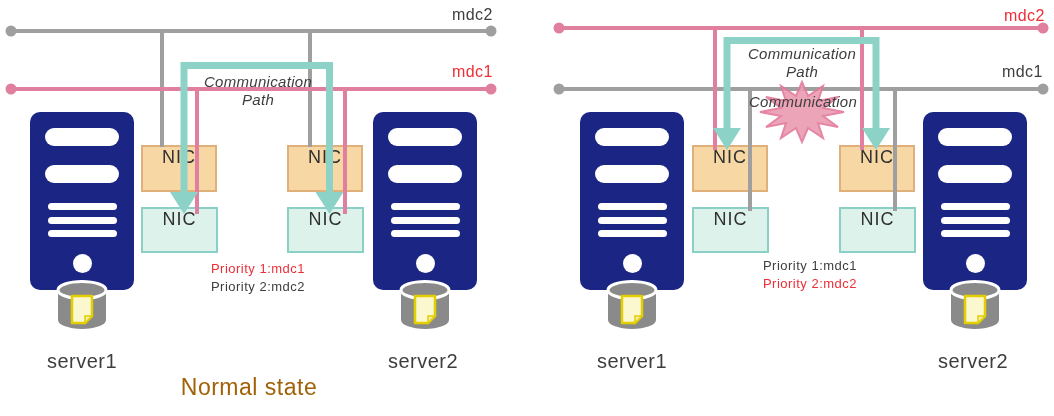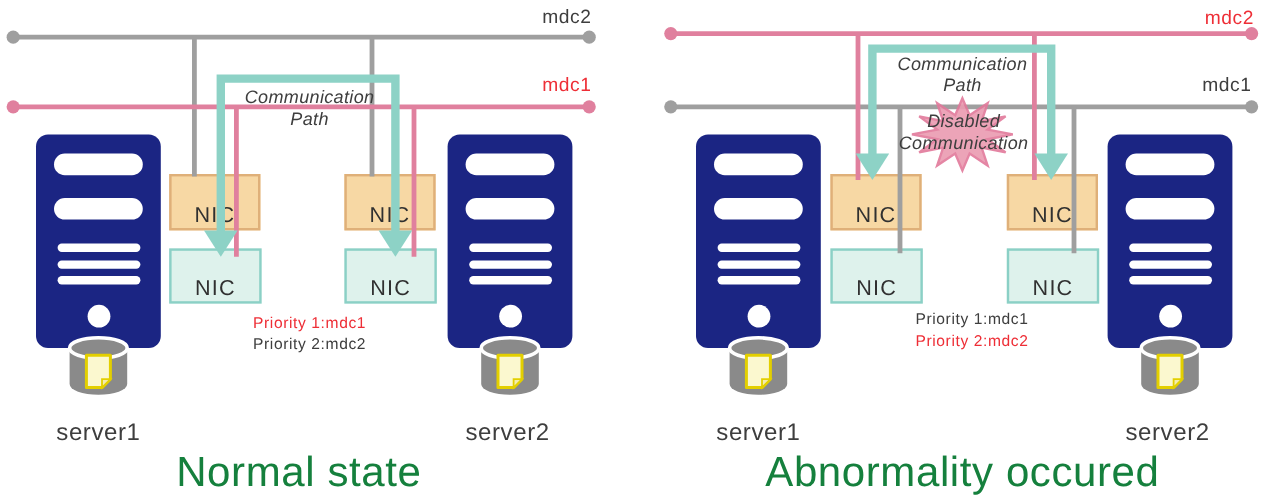--- a/index.html
+++ b/index.html
@@ -18,38 +18,38 @@
             background:#fff; border-radius:9px; }
   .stripe { position:absolute; left:18px; right:17px; height:7px;
             background:#fff; border-radius:3.5px; }
   .pwr    { position:absolute; left:50%; top:142px; width:19px; height:19px;
             margin-left:-9.5px; border-radius:50%; background:#fff; }
   .db     { position:absolute; left:50%; top:166px; width:56px; height:56px;
             margin-left:-28px; }
 
   
   .nic { position:absolute; box-sizing:border-box; z-index:1;
-         display:flex; align-items:flex-end; justify-content:center;
+         display:flex; align-items:flex-start; justify-content:center;
          font-size:18px; letter-spacing:1px; color:#303030; }
   .nic.orange { width:76px; height:47px; top:145px;
                 background:#f7d8a4; border:2px solid #dfb079; }
   .nic.tealb  { width:77px; height:46px; top:207px;
                 background:#def2ec; border:2px solid #8bd0c6; }
 
   
   .overlay { position:absolute; left:0; top:0; z-index:2; pointer-events:none; }
 
   
   .txt { position:absolute; z-index:3; color:#3e3e3e; white-space:nowrap; }
   .center { transform:translateX(-50%); text-align:center; }
   .mdc      { font-size:16px; letter-spacing:0.5px; }
   .commtext { font-size:15px; line-height:18px; letter-spacing:0.3px; white-space:normal;font-style:italic; }
   .prio     { font-size:13px; line-height:18px; letter-spacing:0.5px; }
   .slabel   { font-size:20px; letter-spacing:0.5px; }
-  .title    { font-size:35px; letter-spacing:0.5px; color:#15803d; }
+  .title    { font-size:23px; letter-spacing:0.5px; color:#a16207; }
 </style>
 </head>
 <body>
 
 <div id="stage">
 
   <div class="half" id="half-normal">
 
     <div class="server" style="left:30px">
       <div class="bay" style="top:16px"></div>
@@ -193,28 +193,26 @@
 
     <div class="txt mdc" style="right: 9px; top: 7px; color: rgb(238, 46, 54);">mdc2</div>
     <div class="txt mdc" style="right: 11px; top: 63px; color: rgb(62, 62, 62);">mdc1</div>
 
     <div class="txt commtext center" style="left:262px; top:45px; width:160px">
       <div>Communication</div>
       <div>Path</div>
     </div>
 
     <div class="txt commtext center" style="left:263px; top:93px; width:170px">
-      <div>Disabled</div>
       <div>Communication</div>
     </div>
 
     <div class="txt prio center" style="left:270px; top:257px; width:180px">
       <div style="color: rgb(62, 62, 62);">Priority 1:mdc1</div>
       <div style="color: rgb(238, 46, 54);">Priority 2:mdc2</div>
     </div>
 
     <div class="txt slabel center" style="left:92px;  top:350px">server1</div>
     <div class="txt slabel center" style="left:433px; top:350px">server2</div>
 
-    <div class="txt title center" style="left:262px; top:374px">Abnormality occured</div>
   </div>
 
 </div>
 
 </body></html>

